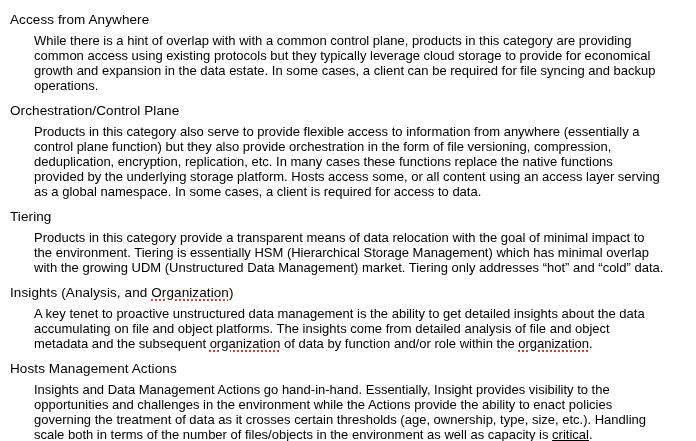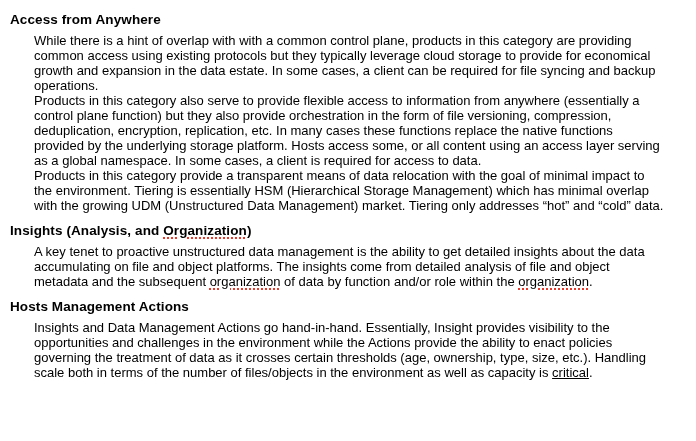--- a/index.html
+++ b/index.html
@@ -9,21 +9,21 @@
     height: 441px;
     overflow: hidden;
     font-family: "Liberation Sans", sans-serif;
     color: #000000;
     padding: 2px 0 0 10px;
     -webkit-font-smoothing: antialiased;
   }
   .doc-section h2 {
     font-size: 13.5px;
     line-height: 16px;
-    font-weight: bold;
+    font-weight: normal;
     letter-spacing: 0.1px;
     margin: 10px 24px 5px 0;
   }
   .doc-section p {
     font-size: 13px;
     line-height: 15px;
     margin: 0 30px 0 24px;
   }
   .spell {
     text-decoration: underline;
@@ -41,24 +41,26 @@
 </head>
 <body style="background: rgb(255, 255, 255); color: rgb(0, 0, 0);">
 
 <main>
   <section class="doc-section">
     <h2><span>Access from Anywhere</span></h2>
     <p><span>While there is a hint of overlap with with a common control plane, products in this category are providing common access using existing protocols but they typically leverage cloud storage to provide for economical growth and expansion in the data estate. In some cases, a client can be required for file syncing and backup operations.</span></p>
   </section>
 
   <section class="doc-section">
+    <h2><span>Orchestration/Control Plane</span></h2>
     <p><span>Products in this category also serve to provide flexible access to information from anywhere (essentially a control plane function) but they also provide orchestration in the form of file versioning, compression, deduplication, encryption, replication, etc. In many cases these functions replace the native functions provided by the underlying storage platform.  Hosts access some, or all content using an access layer serving as a global namespace. In some cases, a client is required for access to data.</span></p>
   </section>
 
   <section class="doc-section">
+    <h2><span>Tiering</span></h2>
     <p><span>Products in this category provide a transparent means of data relocation with the goal of minimal impact to the environment. Tiering is essentially HSM (Hierarchical Storage Management) which has minimal overlap with the growing UDM (Unstructured Data Management) market. Tiering only addresses “hot” and “cold” data.</span></p>
   </section>
 
   <section class="doc-section">
     <h2><span>Insights (Analysis, and </span><span class="spell">Organization</span><span>)</span></h2>
     <p><span>A key tenet to proactive unstructured data management is the ability to get detailed insights about the data accumulating on file and object platforms. The insights come from detailed analysis of file and object metadata and the subsequent </span><span class="spell">organization</span><span> of data by function and/or role within the </span><span class="spell">organization</span><span>.</span></p>
   </section>
 
   <section class="doc-section">
     <h2><span>Hosts Management Actions</span></h2>

